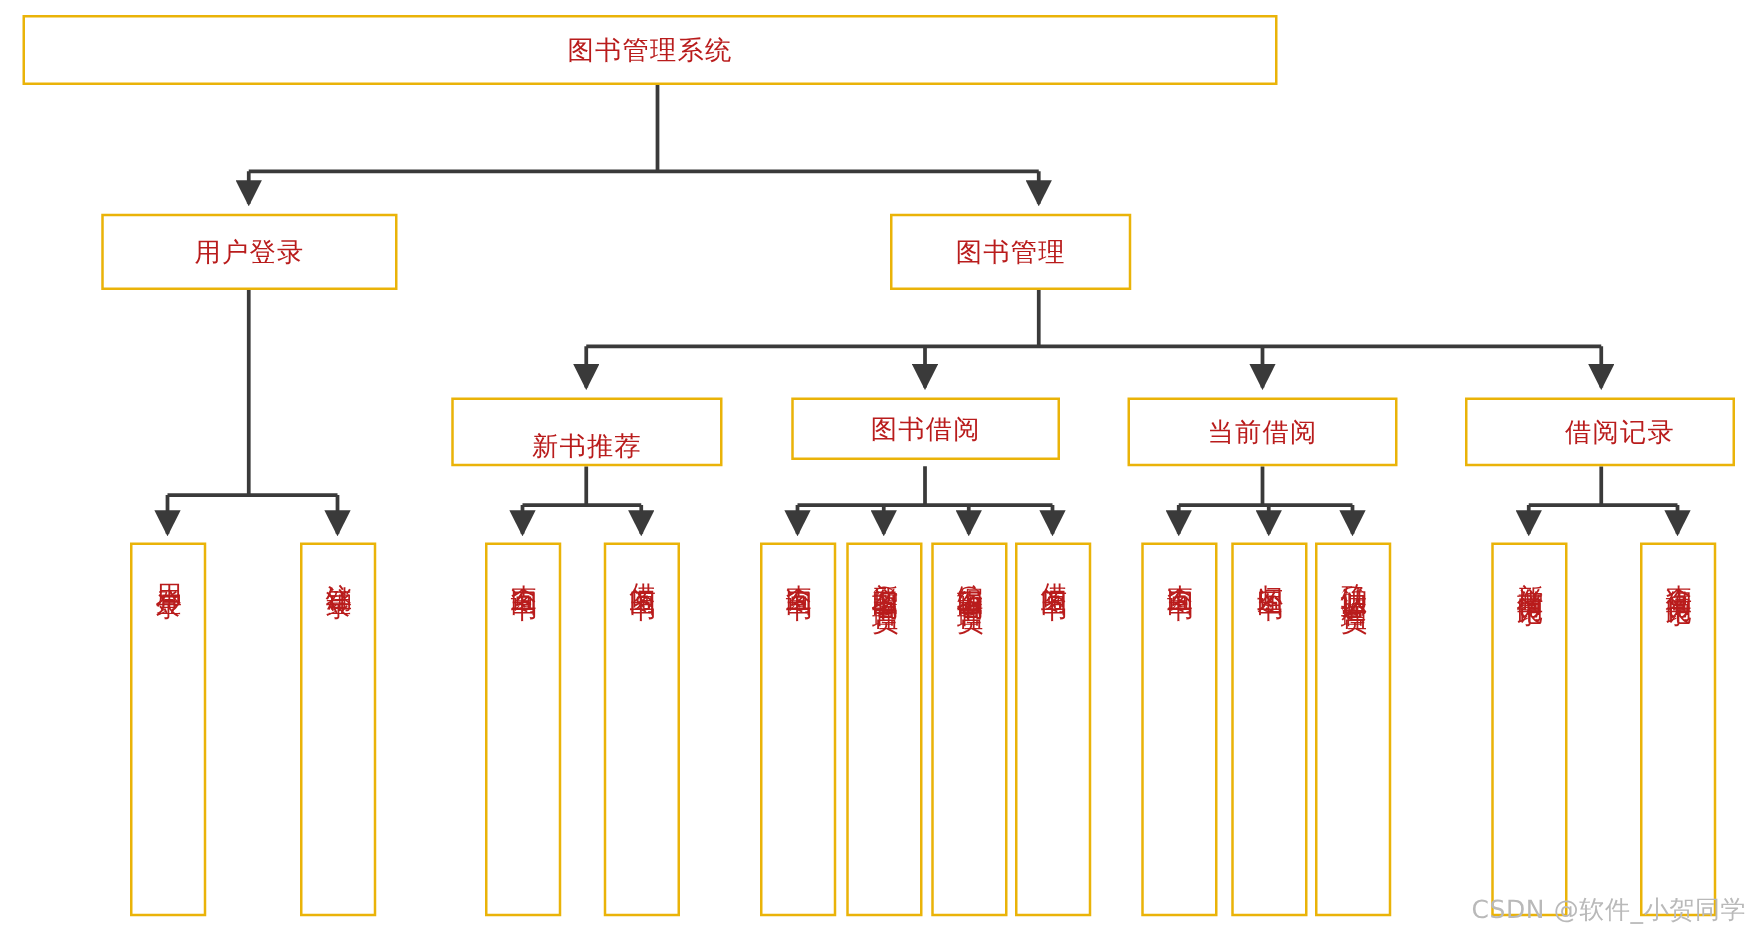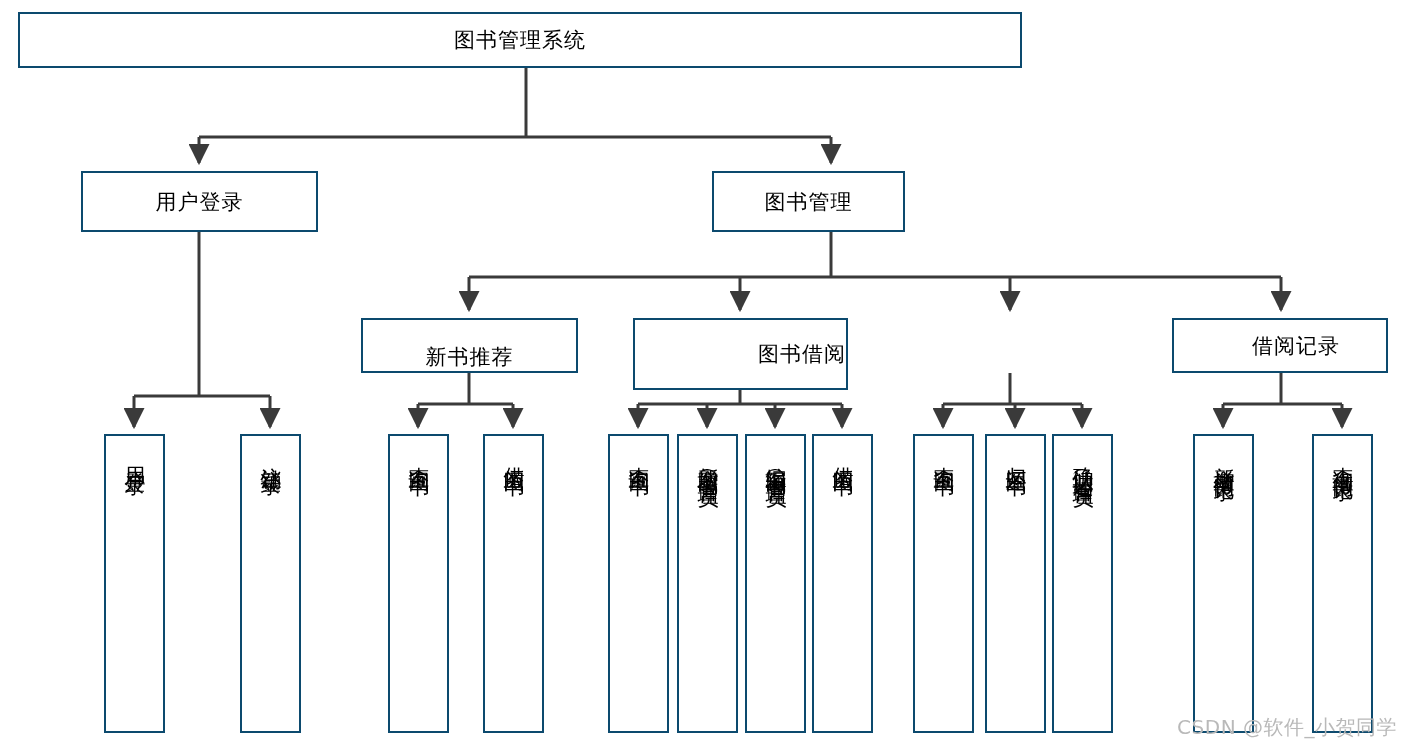--- a/index.html
+++ b/index.html
@@ -21,26 +21,26 @@
     position: absolute;
     left: 0;
     top: 0;
     width: 1405px;
     height: 747px;
     pointer-events: none;
   }
   .node {
     position: absolute;
     box-sizing: border-box;
-    border: 2px solid #0c4a6e;
+    border: 2px solid #eab308;
     background: #ffffff;
     display: flex;
     align-items: center;
     justify-content: center;
-    color: #000000;
+    color: #b91c1c;
   }
   .node.horiz {
     font-size: 21px;
     letter-spacing: 1px;
   }
   .node.vert {
     align-items: flex-start;
     padding-top: 14px;
   }
   .node.vert .vtext {
@@ -123,22 +123,25 @@
   <div class="node horiz" id="n-l2-0" style="left: 81px; top: 171px; width: 237px; height: 61px;">
     <span>用户登录</span>
   </div>
   <div class="node horiz" id="n-l2-1" style="left: 712px; top: 171px; width: 193px; height: 61px;">
     <span>图书管理</span>
   </div>
 
   <div class="node horiz" id="n-l3-0" style="left: 361px; top: 318px; width: 217px; height: 55px; align-items: flex-end;">
     <span>新书推荐</span>
   </div>
-  <div class="node horiz" id="n-l3-1" style="left: 633px; top: 318px; width: 215px; height: 72px; justify-content: flex-end;">
+  <div class="node horiz" id="n-l3-1" style="left: 633px; top: 318px; width: 215px; height: 50px;">
     <span>图书借阅</span>
+  </div>
+  <div class="node horiz" id="n-l3-2" style="left: 902px; top: 318px; width: 216px; height: 55px;">
+    <span>当前借阅</span>
   </div>
   <div class="node horiz" id="n-l3-3" style="left: 1172px; top: 318px; width: 216px; height: 55px; padding-left: 32px;">
     <span>借阅记录</span>
   </div>
 
   <div class="node vert" id="n-leaf-0" style="left: 104px; top: 434px; width: 61px; height: 299px;">
     <span class="vtext">用户登录</span>
   </div>
   <div class="node vert" id="n-leaf-1" style="left: 240px; top: 434px; width: 61px; height: 299px;">
     <span class="vtext">注销登录</span>

